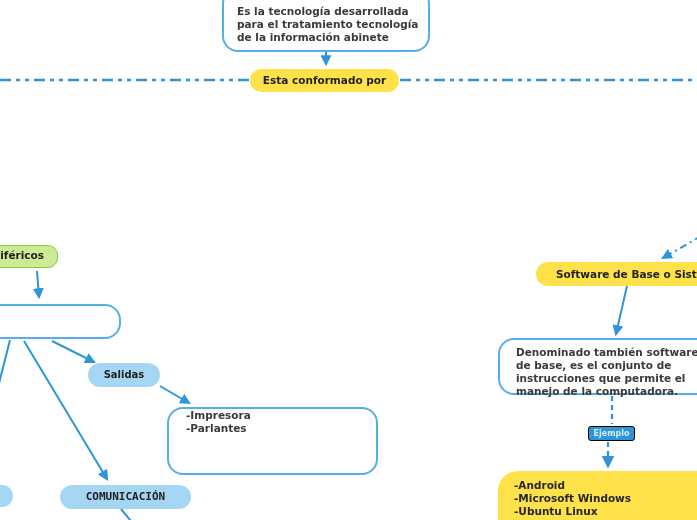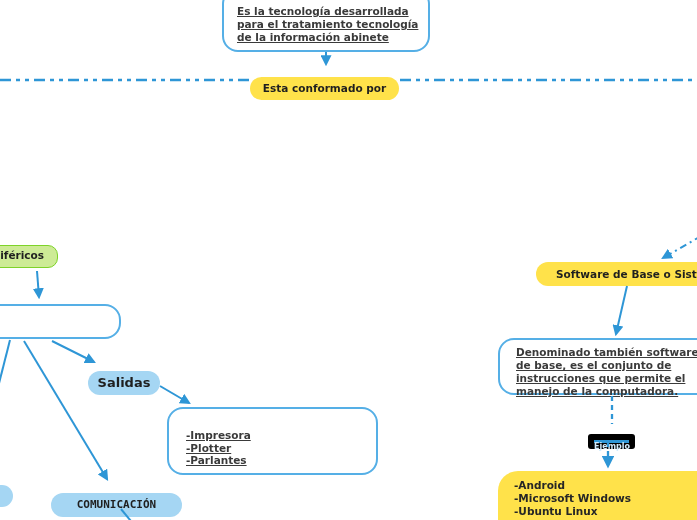--- a/index.html
+++ b/index.html
@@ -10,26 +10,26 @@
     background:#ffffff;
     font-family:"DejaVu Sans", "Liberation Sans", sans-serif;
   }
   .node{position:absolute;box-sizing:border-box;font-weight:bold;}
   .def-box{
     background:#ffffff;
     border:2px solid #55afe6;
     border-radius:16px;
     font-size:10.5px;line-height:13px;color:#3a3a3a;
   }
-  .def-box div{white-space:nowrap;text-decoration:underline;}
+  .def-box div{white-space:nowrap;}
   .pill-yellow{background:#ffe24a;border-radius:12px;color:#1f1f1f;font-size:10.5px;}
-  .pill-blue{background:#a5d6f3;border-radius:12px;color:#1f1f1f;font-size:13px;}
+  .pill-blue{background:#a5d6f3;border-radius:12px;color:#1f1f1f;font-size:10px;}
   .pill-green{background:#cdeb96;border:1.5px solid #7ed329;border-radius:10px;color:#1f1f1f;font-size:10.5px;}
   .yellow-box{background:#ffe24a;border-radius:20px;color:#262626;font-size:10.5px;line-height:13px;}
-  .center{text-align:center;margin-top:8px;}
+  .center{text-align:center;}
   svg.connectors{position:absolute;left:0;top:0;pointer-events:none;z-index:5;}
   .node{z-index:2;}
 </style>
 </head>
 <body>
 
 <div id="canvas">
 
   <div class="node def-box" style="left:222px;top:-12px;width:208px;height:64px;padding:15px 0 0 13px;">
     <div>Es la tecnología desarrollada</div>
@@ -39,40 +39,39 @@
 
   <div class="node pill-yellow center" style="left:250px;top:69px;width:149px;height:23px;line-height:23px;">Esta conformado por</div>
 
   <div class="node pill-green" style="left:-44px;top:245px;width:102px;height:23px;line-height:19px;text-align:right;padding-right:13px;">iféricos</div>
 
   <div class="node def-box" style="left:-160px;top:304px;width:281px;height:35px;padding:4px 0 0 164px;">
   </div>
 
   <div class="node pill-blue center" style="left:88px;top:363px;width:72px;height:24px;line-height:24px;">Salidas</div>
 
-  <div class="node def-box" style="left:167px;top:407px;width:211px;height:68px;padding:20px 0 0 17px;line-height:12.7px;">
+  <div class="node def-box" style="left:167px;top:407px;width:211px;height:68px;padding:0 0 0 17px;line-height:12.7px;">
     <div>-Impresora</div>
-    <div>-Plotter</div>
     <div>-Parlantes</div>
   </div>
 
-  <div class="node pill-blue center" style="left:51px;top:485px;width:131px;height:24px;line-height:24px;font-family:'DejaVu Sans Mono', monospace;font-size:11px;">COMUNICACIÓN</div>
+  <div class="node pill-blue center" style="left:60px;top:485px;width:131px;height:24px;line-height:24px;font-family:'DejaVu Sans Mono', monospace;font-size:11px;">COMUNICACIÓN</div>
 
   <div class="node pill-blue" style="left:-26px;top:485px;width:39px;height:22px;border-radius:11px;"></div>
 
   <div class="node pill-yellow" style="left:536px;top:262px;width:200px;height:24px;line-height:24px;padding-left:20px;white-space:nowrap;">Software de Base o Sistem</div>
 
   <div class="node def-box" style="left:498px;top:338px;width:240px;height:57px;padding:6px 0 0 16px;">
     <div>Denominado también software</div>
     <div>de base, es el conjunto de</div>
     <div>instrucciones que permite el</div>
     <div>manejo de la computadora.</div>
   </div>
 
-  <div class="node center" style="left:588px;top:426px;width:47px;height:15px;line-height:13px;background:#2e96d6;border:6px solid #000000;border-radius:3px;color:#d2ebfc;font-size:8px;font-weight:bold;">Ejemplo</div>
+  <div class="node center" style="left:588px;top:426px;width:47px;height:15px;line-height:13px;background:#2e96d6;border:1px solid #000000;border-radius:3px;color:#d2ebfc;font-size:8px;font-weight:bold;">Ejemplo</div>
 
   <div class="node yellow-box" style="left:498px;top:471px;width:240px;height:70px;padding:8px 0 0 16px;font-weight:bold;">
     <div>-Android</div>
     <div>-Microsoft Windows</div>
     <div>-Ubuntu Linux</div>
   </div>
 
   <svg class="connectors" width="697" height="520" viewBox="0 0 697 520">
     <defs>
       <marker id="arrow" viewBox="0 0 10 10" refX="8" refY="5" markerWidth="5.5" markerHeight="5.5" orient="auto-start-reverse">

